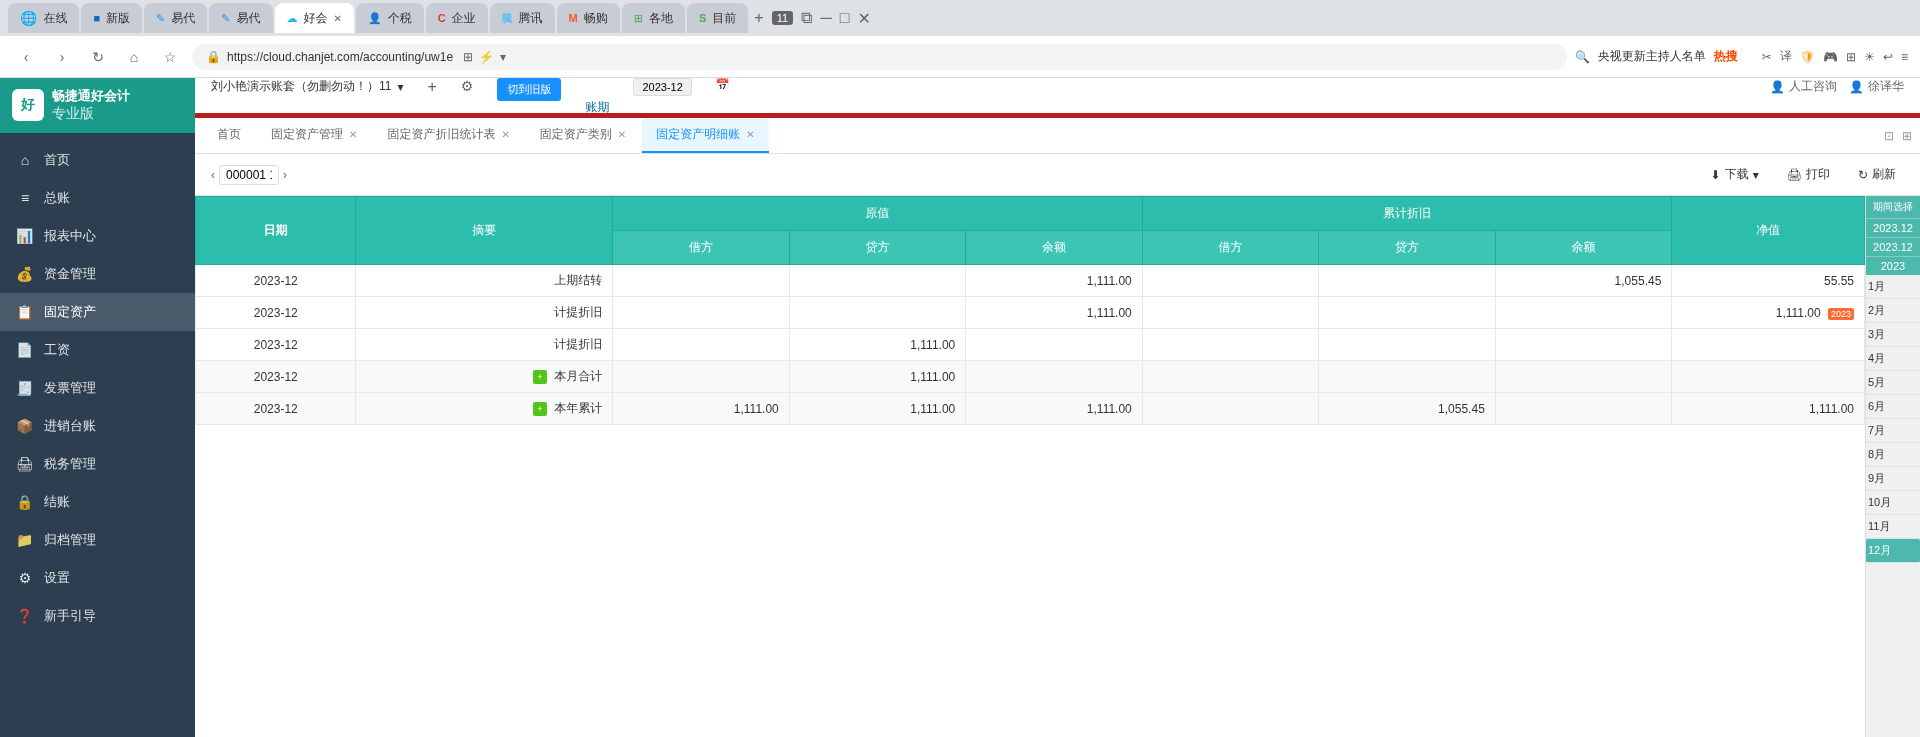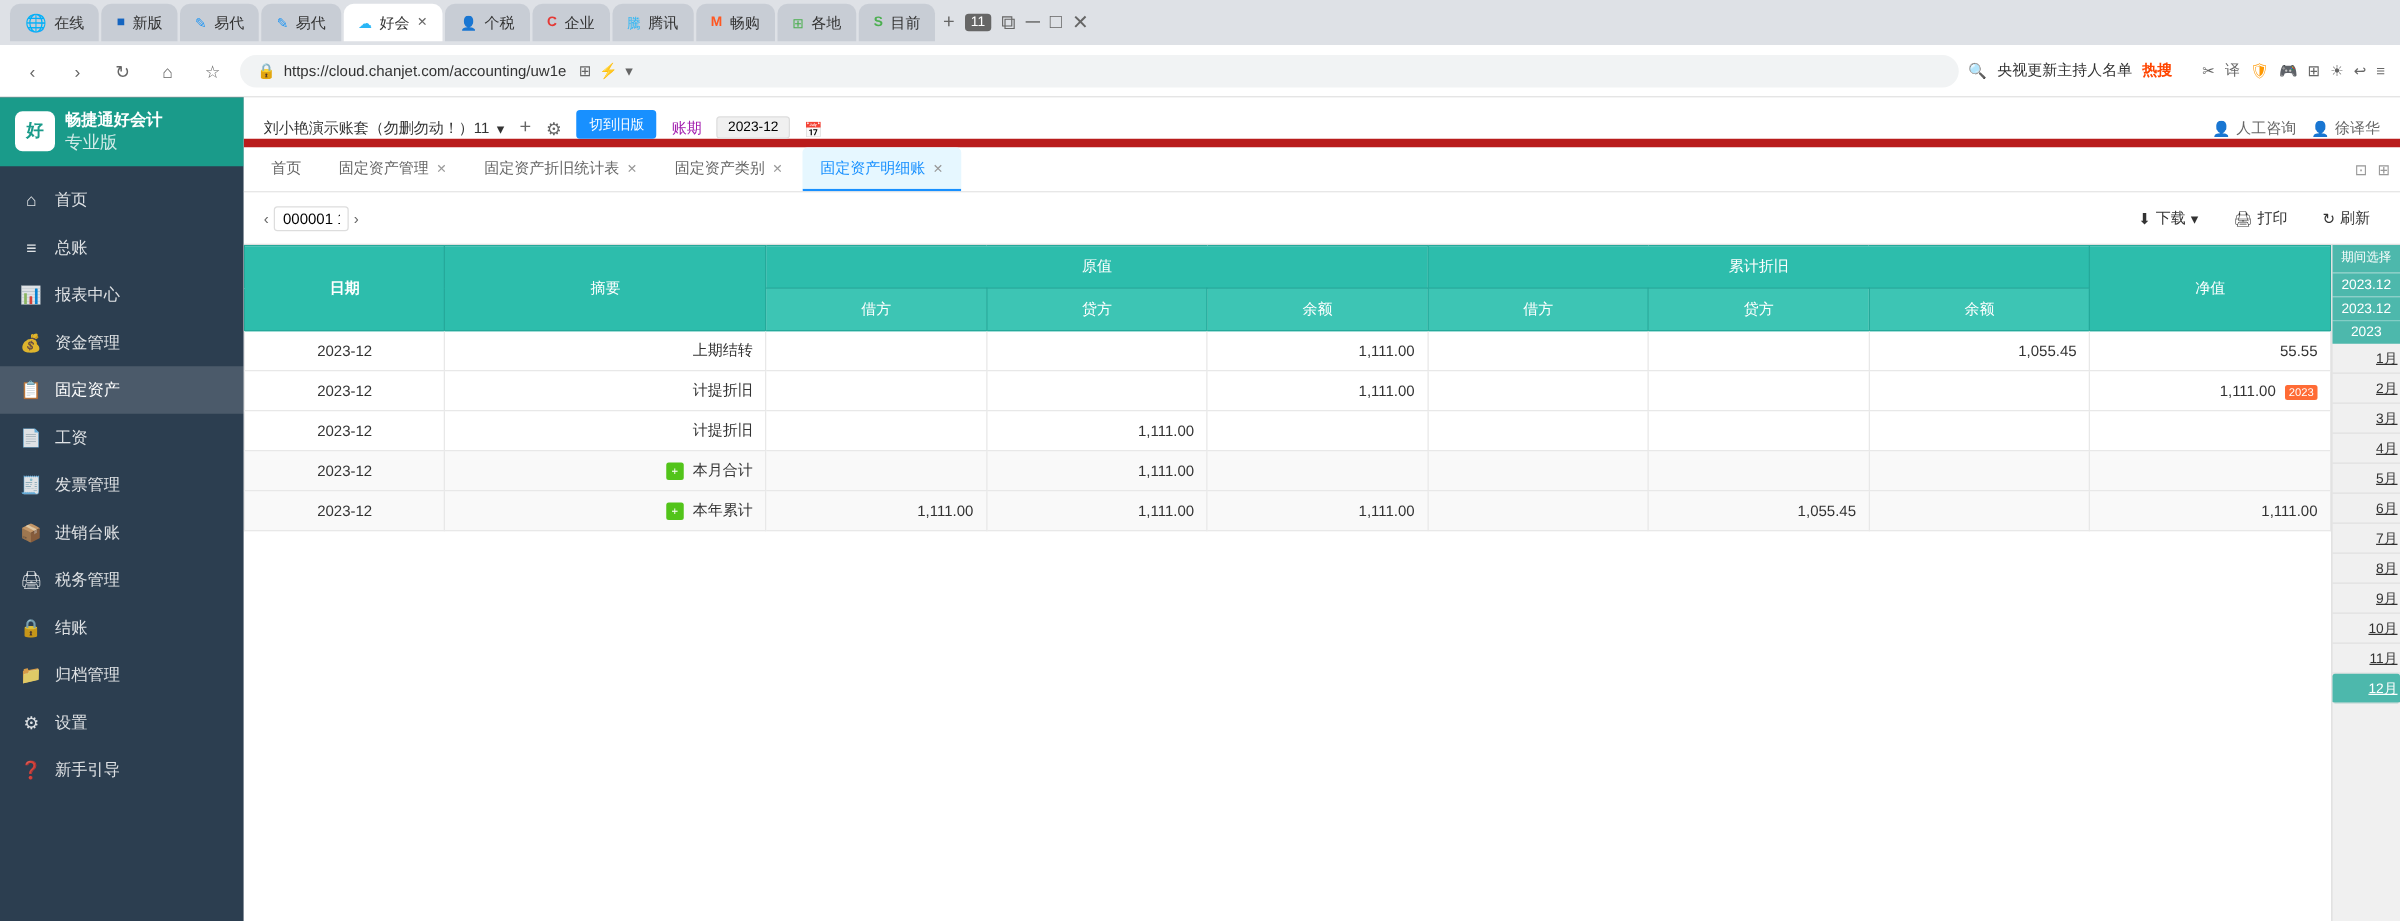--- a/index.html
+++ b/index.html
@@ -25,21 +25,21 @@
     .sidebar-subtitle { color: rgba(255,255,255,0.8); font-size: 14px; }
     .sidebar-nav { flex: 1; overflow-y: auto; padding: 8px 0; }
     .sidebar-item { display: flex; align-items: center; gap: 10px; padding: 10px 16px; color: rgba(255,255,255,0.85); cursor: pointer; font-size: 13px; }
     .sidebar-item.active { background: rgba(255,255,255,0.15); color: #fff; }
     .sidebar-item-icon { width: 18px; height: 18px; display: flex; align-items: center; justify-content: center; font-size: 14px; flex-shrink: 0; }
 
     
     .content-area { flex: 1; display: flex; flex-direction: column; background: #f5f5f5; overflow: hidden; }
 
     
-    .app-header { background: #fff; padding: 0 16px; height: 40px; display: flex; align-items: flex-end; gap: 12px; border-bottom: 7px solid #b91c1c; }
+    .app-header { background: #fff; padding: 0 16px; height: 40px; display: flex; align-items: flex-start; gap: 24px; border-bottom: 5px solid #b91c1c; }
     .company-selector { display: flex; align-items: center; gap: 6px; color: #333; font-size: 12px; cursor: pointer; }
     .period-badge { background: #f0f0f0; border: 1px solid #ddd; border-radius: 3px; padding: 2px 8px; font-size: 11px; }
     .header-right { margin-left: auto; display: flex; align-items: center; gap: 12px; color: #666; font-size: 12px; }
     .help-btn { display: flex; align-items: center; gap: 4px; color: #666; cursor: pointer; }
     .user-info { display: flex; align-items: center; gap: 4px; color: #666; cursor: pointer; }
     .switch-btn { background: #1890ff; color: #fff; border: none; border-radius: 3px; padding: 4px 10px; font-size: 11px; cursor: pointer; }
 
     
     .page-tabs { background: #fff; display: flex; align-items: center; border-bottom: 1px solid #e0e0e0; padding: 0 8px; height: 36px; gap: 2px; }
     .page-tab { padding: 8px 14px; font-size: 12px; color: #666; cursor: pointer; display: flex; align-items: center; gap: 6px; border-bottom: 2px solid transparent; white-space: nowrap; }
@@ -51,21 +51,21 @@
     .toolbar { background: #fff; padding: 8px 16px; display: flex; align-items: center; gap: 8px; border-bottom: 1px solid #e0e0e0; }
     .toolbar-nav { display: flex; align-items: center; gap: 4px; }
     .page-input { width: 60px; border: 1px solid #ddd; border-radius: 3px; padding: 2px 6px; text-align: center; font-size: 12px; }
     .toolbar-right { margin-left: auto; display: flex; align-items: center; gap: 12px; }
     .toolbar-btn { display: flex; align-items: center; gap: 4px; color: #333; cursor: pointer; font-size: 12px; padding: 4px 8px; border-radius: 3px; }
 
     
     .period-sidebar { width: 55px; background: #f0f0f0; border-left: 1px solid #ddd; display: flex; flex-direction: column; font-size: 11px; }
     .period-title { background: #4db8ac; color: #fff; padding: 4px 2px; text-align: center; font-size: 10px; line-height: 1.4; }
     .period-year { background: #4db8ac; color: #fff; padding: 3px 2px; text-align: center; font-size: 11px; border-top: 1px solid rgba(255,255,255,0.3); }
-    .period-month { padding: 4px 2px; text-align: right; color: #333; cursor: pointer; border-bottom: 1px solid #e0e0e0; text-decoration: underline; }
+    .period-month { padding: 4px 2px; text-align: left; color: #333; cursor: pointer; border-bottom: 1px solid #e0e0e0; }
     .period-month.active { background: #4db8ac; color: #fff; border-radius: 2px; }
 
     
     .main-content { flex: 1; display: flex; overflow: hidden; }
     .table-area { flex: 1; overflow: auto; background: #fff; }
 
     
     .data-table { width: 100%; border-collapse: collapse; font-size: 12px; }
     .data-table th { background: #2dbdac; color: #fff; padding: 8px 10px; text-align: center; border: 1px solid #25a99a; font-weight: normal; white-space: nowrap; }
     .data-table th.sub-header { background: #3dc5b4; }
@@ -232,21 +232,21 @@
   <div class="content-area">
 
     <div class="app-header">
       <div class="company-selector">
         <span>刘小艳演示账套（勿删勿动！）11</span>
         <span>▾</span>
       </div>
       <span style="color:#666;font-size:16px;cursor:pointer;">+</span>
       <span style="color:#666;font-size:14px;cursor:pointer;">⚙</span>
       <button class="switch-btn">切到旧版</button>
-      <span style="color:#a21caf;">账期</span>
+      <span style="color:#0369a1;margin-top:21px;">账期</span>
       <span class="period-badge">2023-12</span>
       <span style="color:#666;cursor:pointer;">📅</span>
       <div class="header-right">
         <div class="help-btn">
           <span>👤</span>
           <span>人工咨询</span>
         </div>
         <div class="user-info">
           <span>👤</span>
           <span>徐译华</span>

